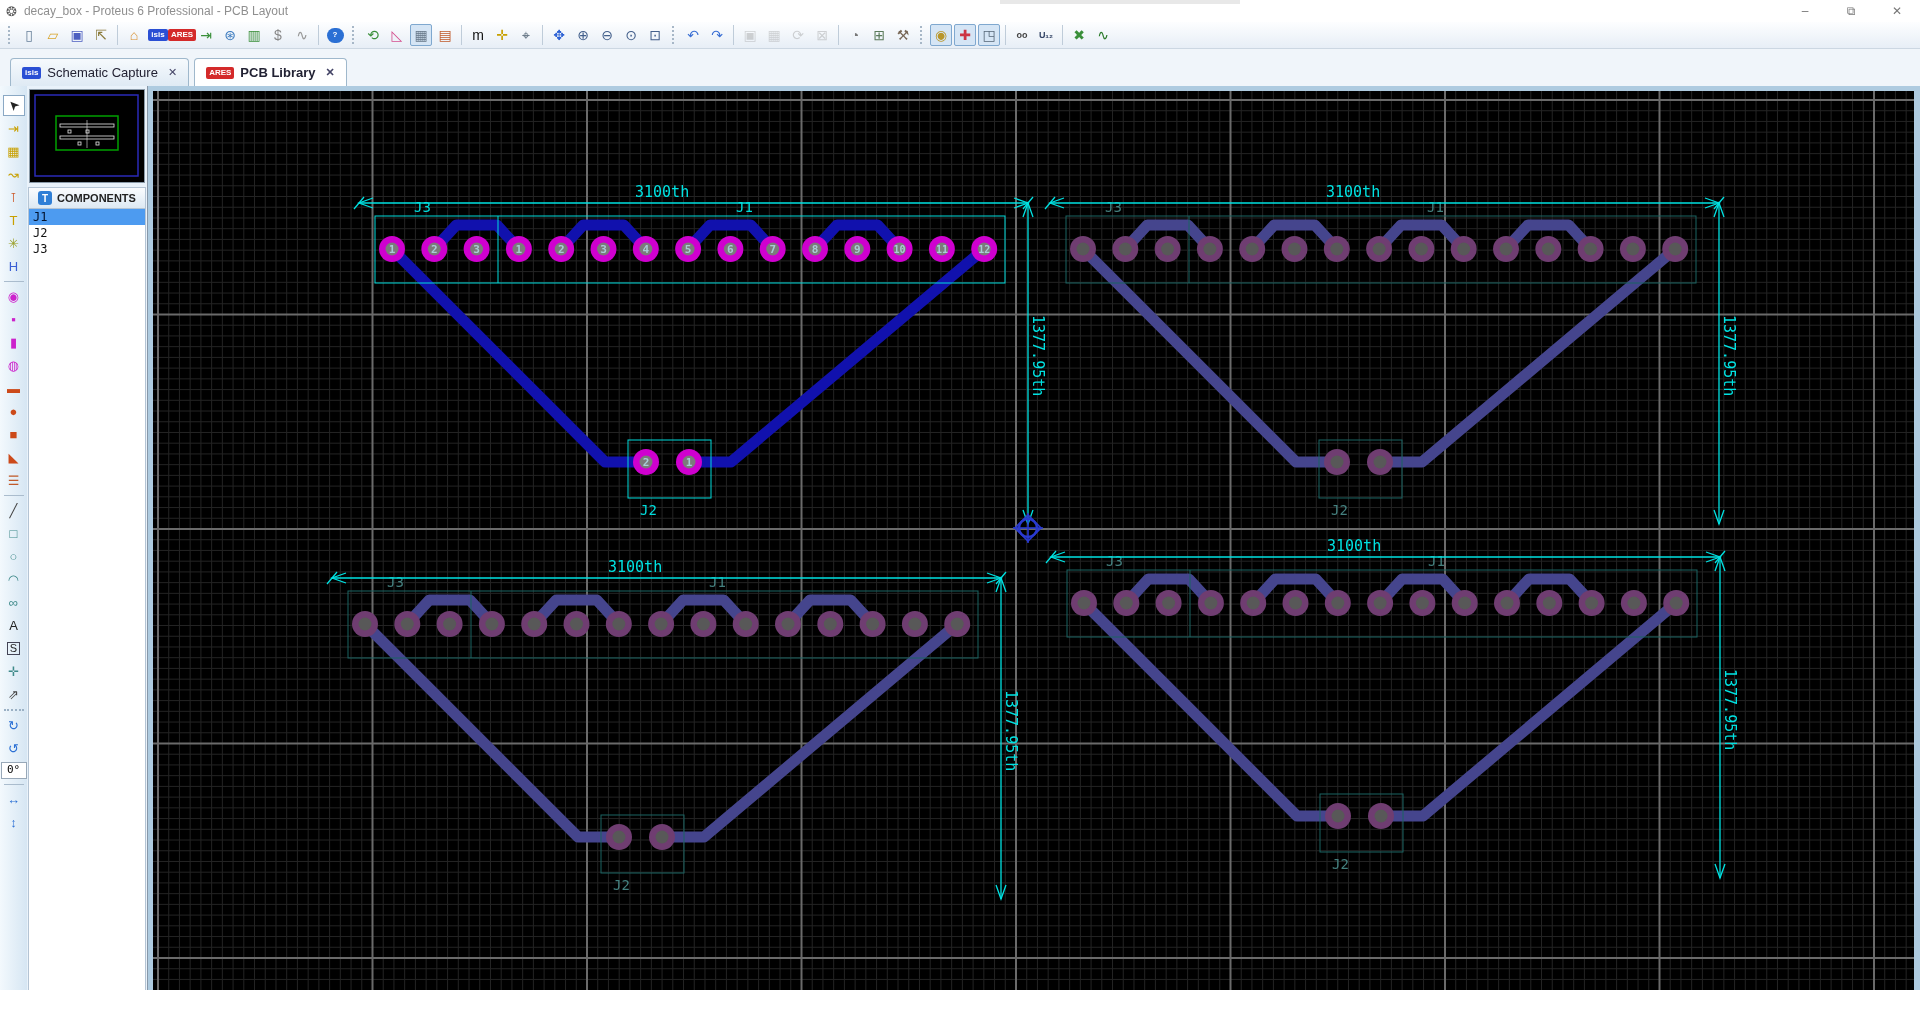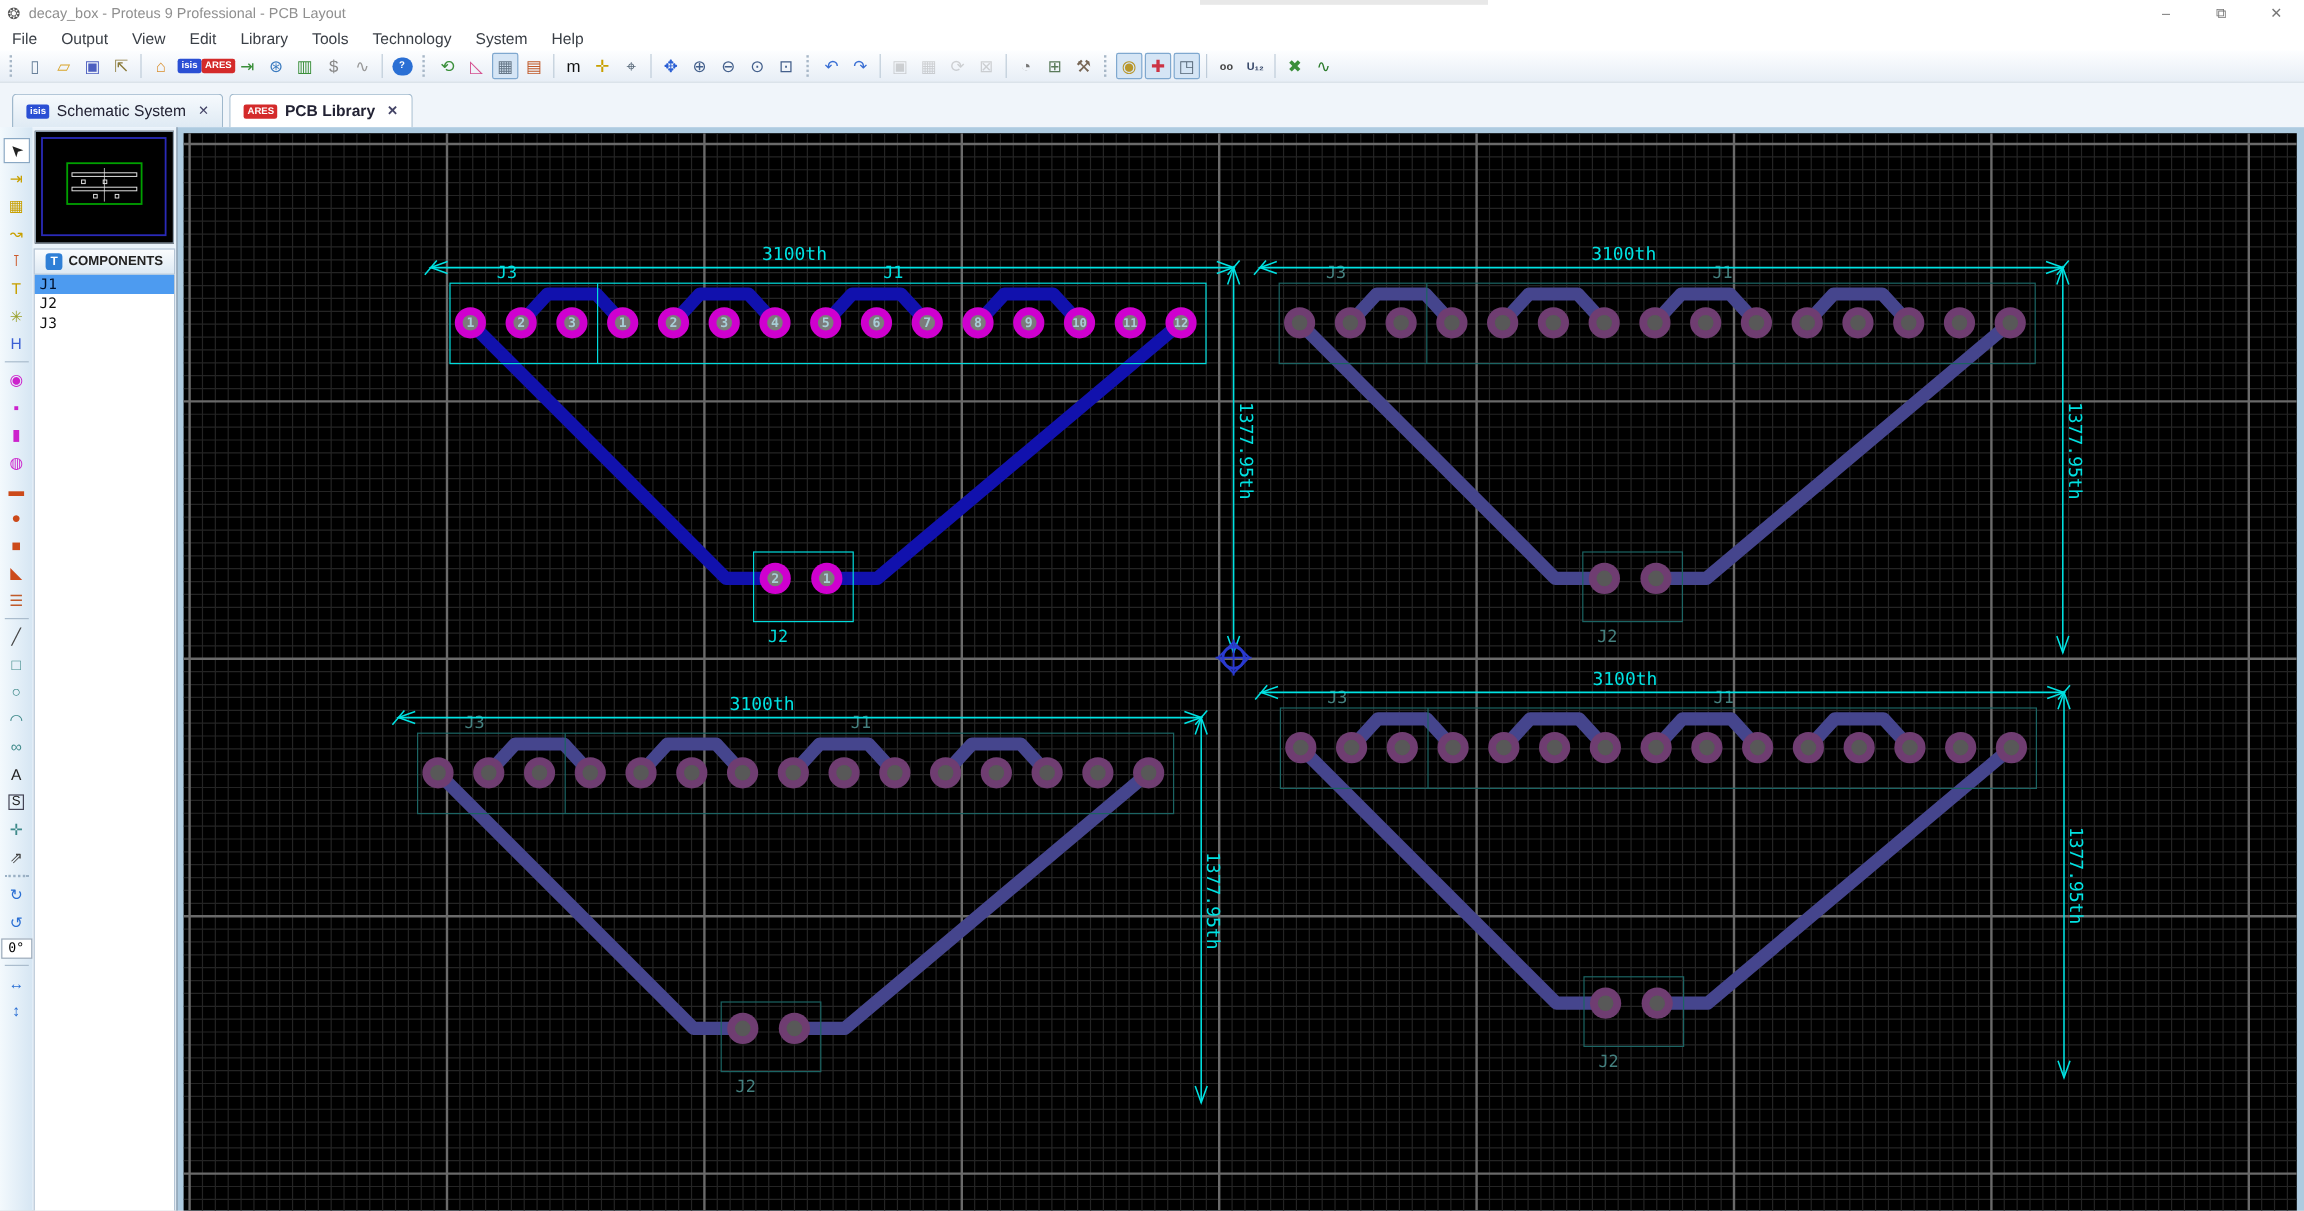--- a/index.html
+++ b/index.html
@@ -68,40 +68,29 @@
 
   .canvas-frame{flex:1;background:#aecbe0;padding:5px 6px 0 5px;border-left:1px solid #8898a8;box-sizing:border-box;}
   #pcb{display:block;background:#000;}
 </style>
 </head>
 <body>
 
 <div id="app">
   <div class="titlebar">
     <span class="app-icon">❂</span>
-    <span>decay_box - Proteus 9 Professional - PCB Layout</span>
+    <span>decay_box - Proteus 6 Professional - PCB Layout</span>
     <div class="top-strip"></div>
     <div class="win-controls">
         <div class="win-btn">–</div>
         <div class="win-btn">⧉</div>
         <div class="win-btn">✕</div>
       </div>
   </div>
 
-  <div class="menubar">
-      <div class="menu-item">File</div>
-      <div class="menu-item">Output</div>
-      <div class="menu-item">View</div>
-      <div class="menu-item">Edit</div>
-      <div class="menu-item">Library</div>
-      <div class="menu-item">Tools</div>
-      <div class="menu-item">Technology</div>
-      <div class="menu-item">System</div>
-      <div class="menu-item">Help</div>
-    </div>
 
   <div class="toolbar">
       <div class="tb-grip"></div>
       <div class="tb-icon" style="color: rgb(104, 128, 154);">▯</div>
       <div class="tb-icon" style="color: rgb(217, 166, 46);">▱</div>
       <div class="tb-icon" style="color: rgb(77, 95, 192);">▣</div>
       <div class="tb-icon" style="color: rgb(138, 122, 58);">⇱</div>
       <div class="tb-sep"></div>
       <div class="tb-icon" style="color: rgb(217, 143, 46);">⌂</div>
       <div class="tb-icon">
@@ -154,21 +143,21 @@
       <div class="tb-icon small" style="color: rgb(68, 68, 68);">oo</div>
       <div class="tb-icon small" style="color: rgb(51, 68, 102);">U₁₂</div>
       <div class="tb-sep"></div>
       <div class="tb-icon" style="color: rgb(58, 143, 58);">✖</div>
       <div class="tb-icon" style="color: rgb(42, 122, 42);">∿</div>
     </div>
 
   <div class="tabbar">
       <div class="tab">
         <span class="badge" style="background: rgb(42, 79, 212);">isis</span>
-        <span>Schematic System</span>
+        <span>Schematic Capture</span>
         <span class="tab-close">✕</span>
       </div>
       <div class="tab active">
         <span class="badge" style="background: rgb(212, 42, 42);">ARES</span>
         <span>PCB Library</span>
         <span class="tab-close">✕</span>
       </div>
     </div>
 
   <div class="main">

